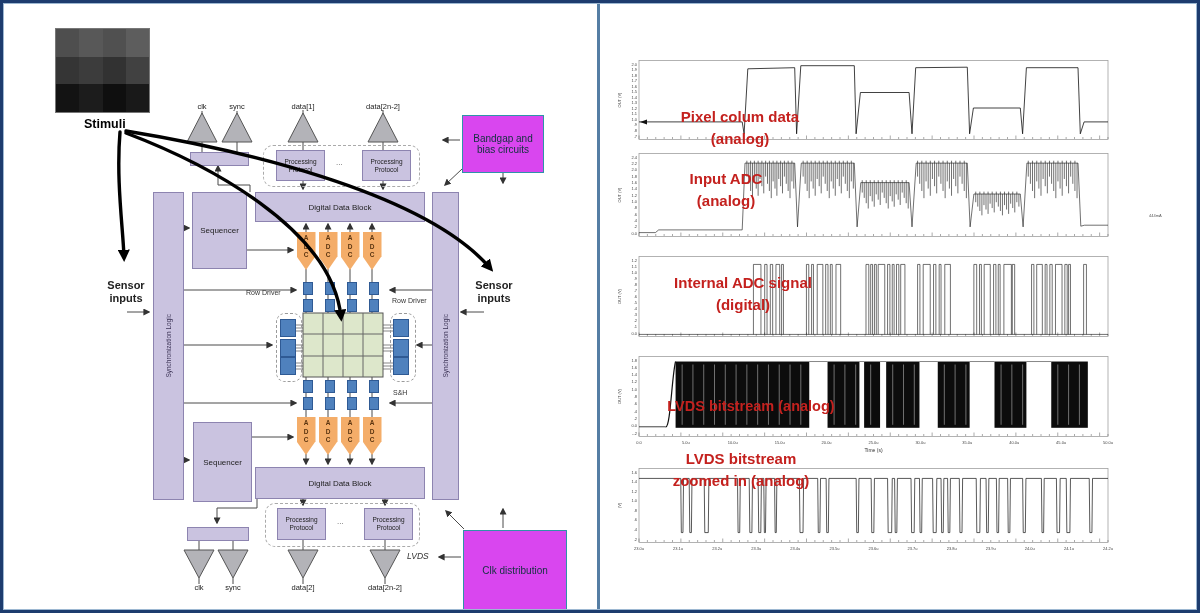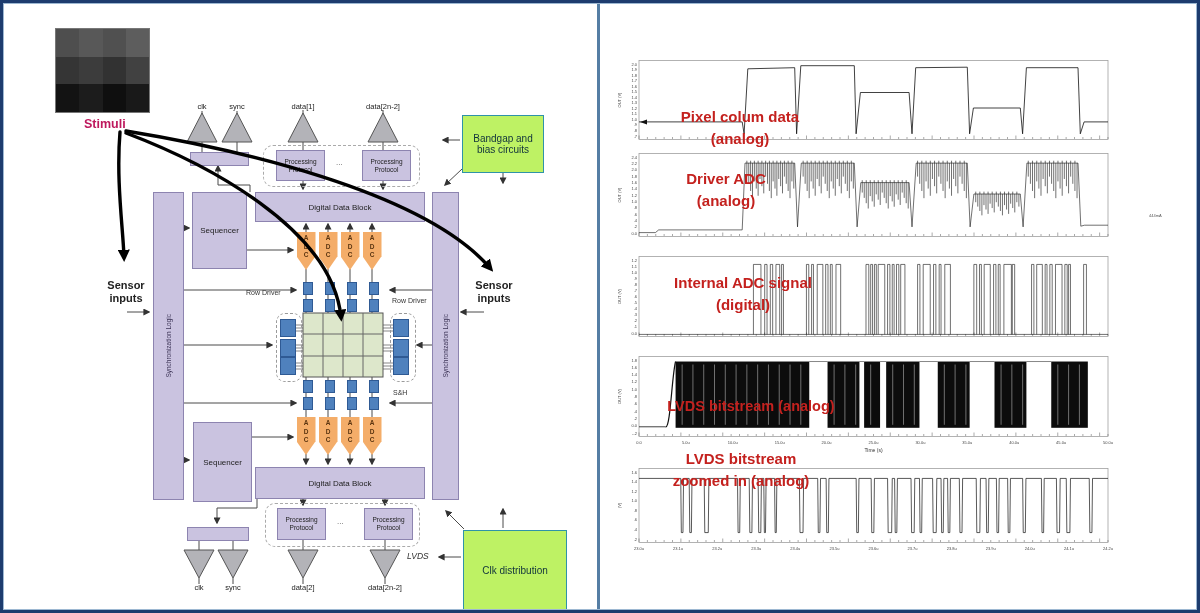--- a/index.html
+++ b/index.html
@@ -7,21 +7,21 @@
        font-family:"Liberation Sans",sans-serif;color:#222;}
   .frame{position:absolute;inset:0;border:3px solid #1d3c6e;pointer-events:none;z-index:50;}
   .frame-inner{position:absolute;inset:3px;border:1px solid #9db8d2;pointer-events:none;z-index:50;}
   .divider{position:absolute;top:3px;bottom:3px;left:597px;width:3px;background:#557ea4;z-index:40;}
   
   #left{position:absolute;left:0;top:0;width:598px;height:613px;}
   #wires{position:absolute;left:0;top:0;z-index:1;}
   #thick{position:absolute;left:0;top:0;z-index:6;pointer-events:none;}
   .blk{position:absolute;background:#cac3e0;border:1px solid #8d84b0;z-index:3;
        display:flex;align-items:center;justify-content:center;text-align:center;color:#222;}
-  .cyan{position:absolute;background:#bef264;border:1px solid #2f93a8;z-index:3;
+  .cyan{position:absolute;background:#d946ef;border:1px solid #2f93a8;z-index:3;
        display:flex;align-items:center;justify-content:center;text-align:center;font-size:10px;color:#10323c;}
   .dotted{position:absolute;border:1.5px dashed #aaa;border-radius:10px;z-index:2;background:rgba(255,255,255,.0);}
   .rdgroup{position:absolute;border:1px dashed #9a9a9a;border-radius:9px;z-index:2;}
   .bluesq{position:absolute;background:#4f81bd;border:1px solid #2f5a94;z-index:4;}
   .adc{position:absolute;width:19px;height:38px;background:#f4ad69;z-index:4;
        clip-path:polygon(0 0,100% 0,100% 64%,50% 100%,0 64%);
        display:flex;align-items:flex-start;justify-content:center;border:0;}
   .adc span{writing-mode:vertical-rl;text-orientation:upright;font-size:6.5px;font-weight:bold;
        color:#5a3410;letter-spacing:1.5px;margin-top:2px;}
   .vtext{writing-mode:vertical-rl;transform:rotate(180deg);font-size:6.5px;color:#3c3456;}
@@ -163,21 +163,21 @@
       <div style="background: rgb(93, 93, 93);"></div>
       <div style="background: rgb(53, 53, 53);"></div>
       <div style="background: rgb(60, 60, 60);"></div>
       <div style="background: rgb(50, 50, 50);"></div>
       <div style="background: rgb(65, 65, 65);"></div>
       <div style="background: rgb(19, 19, 19);"></div>
       <div style="background: rgb(28, 28, 28);"></div>
       <div style="background: rgb(15, 15, 15);"></div>
       <div style="background: rgb(25, 25, 25);"></div>
     </div>
-  <div class="lbl" style="left:84px;top:117px;font-size:12.5px;font-weight:bold;color:#be185d;">Stimuli</div>
+  <div class="lbl" style="left:84px;top:117px;font-size:12.5px;font-weight:bold;color:#000000;">Stimuli</div>
 
   <div class="lbl pin" style="left:202px;top:102px;">clk</div>
   <div class="lbl pin" style="left:237px;top:102px;">sync</div>
   <div class="lbl pin" style="left:303px;top:102px;">data[1]</div>
   <div class="lbl pin" style="left:383px;top:102px;">data[2n-2]</div>
 
   <div class="blk" style="left:190px;top:152px;width:57px;height:12px;"></div>
   <div class="dotted" style="left:263px;top:145px;width:155px;height:40px;"></div>
   <div class="blk" style="left:276px;top:150px;width:47px;height:29px;font-size:6.5px;line-height:1.2;flex-direction:column;">
     <span>Processing</span>
@@ -280,21 +280,21 @@
     <div class="bluesq" style="left: 393px; top: 339px; width: 14px; height: 16px;"></div>
     <div class="bluesq" style="left: 393px; top: 357px; width: 14px; height: 16px;"></div>
   </div>
 
 <div id="scope">
   <div class="redlabel" style="left:58px;top:70px;width:162px;margin-top:36px;">
     <div>Pixel colum data</div>
     <div>(analog)</div>
   </div>
   <div class="redlabel" style="left:45px;top:168px;width:160px;">
-    <div>Driver ADC</div>
+    <div>Input ADC</div>
     <div>(analog)</div>
   </div>
   <div class="redlabel" style="left:40px;top:396px;width:220px;font-size:14.5px;">
     <div>LVDS bitstream (analog)</div>
   </div>
   <div class="redlabel" style="left:52px;top:272px;width:180px;">
     <div>Internal ADC signal</div>
     <div>(digital)</div>
   </div>
   <div class="redlabel" style="left:55px;top:448px;width:170px;">

